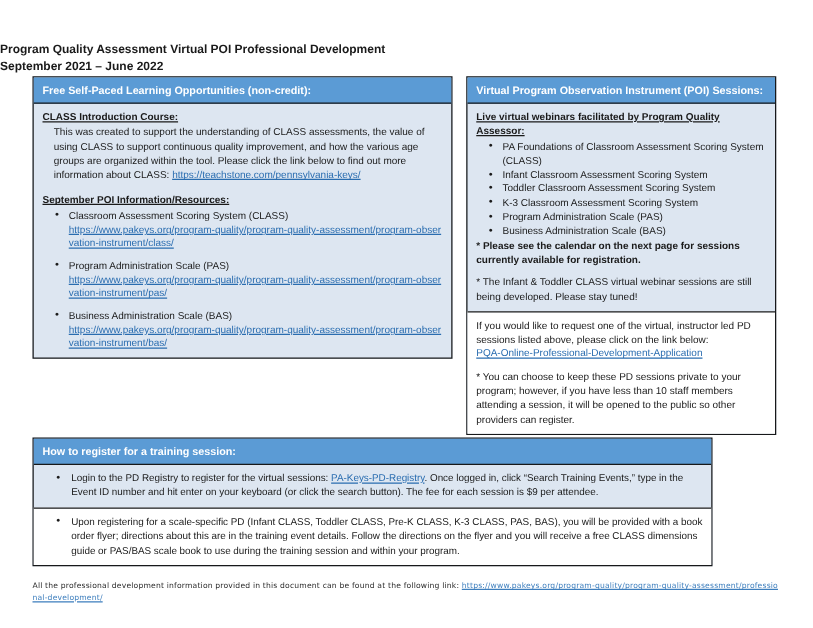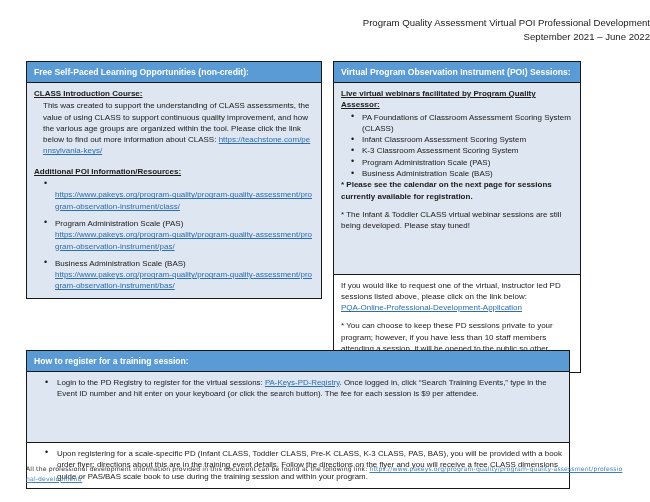--- a/index.html
+++ b/index.html
@@ -11,64 +11,63 @@
     width: 650px;
     height: 502px;
     font-family: "Liberation Sans", sans-serif;
     color: #1a1a1a;
     overflow: hidden;
     position: relative;
   }
 
   
   .doc-title {
-    text-align: right;
-    font-weight: normal;
+    text-align: left;
+    font-weight: bold;
     font-size: 9.6px;
     line-height: 13.5px;
-    padding-top: 16px;
+    padding-top: 33px;
   }
   .doc-title div { white-space: nowrap; }
 
   
   .columns {
     position: absolute;
     left: 26px;
     top: 61px;
     width: 599px;
     display: flex;
     gap: 11px;
     align-items: flex-start;
   }
   .panel {
     border: 1.4px solid #17181a;
     box-sizing: border-box;
     background: #dde6f1;
   }
-  .col-left  { width: 296px; }
+  .col-left  { width: 336px; }
   .col-right { width: 248px; }
 
   .panel-header {
     background: #5b9bd5;
     color: #ffffff;
     font-weight: bold;
     font-size: 8.6px;
     line-height: 10px;
     padding: 5px 6px 5px 7px;
     border-bottom: 1.4px solid #17181a;
   }
   .panel-body {
     padding: 5px 7px 6px 7px;
     font-size: 8px;
     line-height: 11.3px;
   }
   .panel-body.white { background: #ffffff; }
   .section-divider {
     border-top: 1.4px solid #17181a;
-    margin-top: 36px;
   }
 
   .subhead {
     font-weight: bold;
     text-decoration: underline;
     margin: 0 0 1px 0;
   }
   .subhead.spaced { margin-top: 9px; }
 
   p.para {
@@ -144,25 +143,25 @@
 <div class="columns">
 
   <div class="panel col-left">
     <div class="panel-header">Free Self-Paced Learning Opportunities (non-credit):</div>
     <div class="panel-body">
 
       <div class="subhead">CLASS Introduction Course:</div>
 
       <p class="para"><span>This was created to support the understanding of CLASS assessments, the value of using CLASS to support continuous quality improvement, and how the various age groups are organized within the tool. Please click the link below to find out more information about CLASS: </span><a class="lnk" href="#">https://teachstone.com/pennsylvania-keys/</a></p>
 
-      <div class="subhead spaced">Additional POI Information/Resources:</div>
+      <div class="subhead spaced">September POI Information/Resources:</div>
 
       <ul class="bl gap">
         <li>
-          <br>
+          <span>Classroom Assessment Scoring System (CLASS)</span><br>
           <a class="lnk" href="#">https://www.pakeys.org/program-quality/program-quality-assessment/program-observation-instrument/class/</a>
         </li>
         <li>
           <span>Program Administration Scale (PAS)</span><br>
           <a class="lnk" href="#">https://www.pakeys.org/program-quality/program-quality-assessment/program-observation-instrument/pas/</a>
         </li>
         <li>
           <span>Business Administration Scale (BAS)</span><br>
           <a class="lnk" href="#">https://www.pakeys.org/program-quality/program-quality-assessment/program-observation-instrument/bas/</a>
         </li>
@@ -173,20 +172,21 @@
 
   <div class="panel col-right">
     <div class="panel-header">Virtual Program Observation Instrument (POI) Sessions:</div>
 
     <div class="panel-body">
       <div class="subhead">Live virtual webinars facilitated by Program Quality Assessor:</div>
 
       <ul class="bl">
         <li>PA Foundations of Classroom Assessment Scoring System (CLASS)</li>
         <li>Infant Classroom Assessment Scoring System</li>
+        <li>Toddler Classroom Assessment Scoring System</li>
         <li>K-3 Classroom Assessment Scoring System</li>
         <li>Program Administration Scale (PAS)</li>
         <li>Business Administration Scale (BAS)</li>
       </ul>
 
       <p class="note bold">* Please see the calendar on the next page for sessions currently available for registration.</p>
       <p class="note" style="margin-top:7px;">* The Infant &amp; Toddler CLASS virtual webinar sessions are still being developed. Please stay tuned!</p>
     </div>
 
     <div class="panel-body white section-divider">

